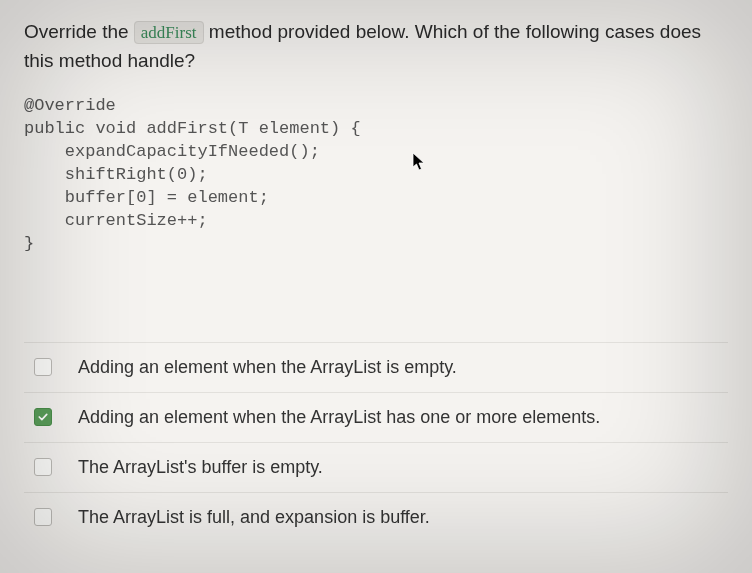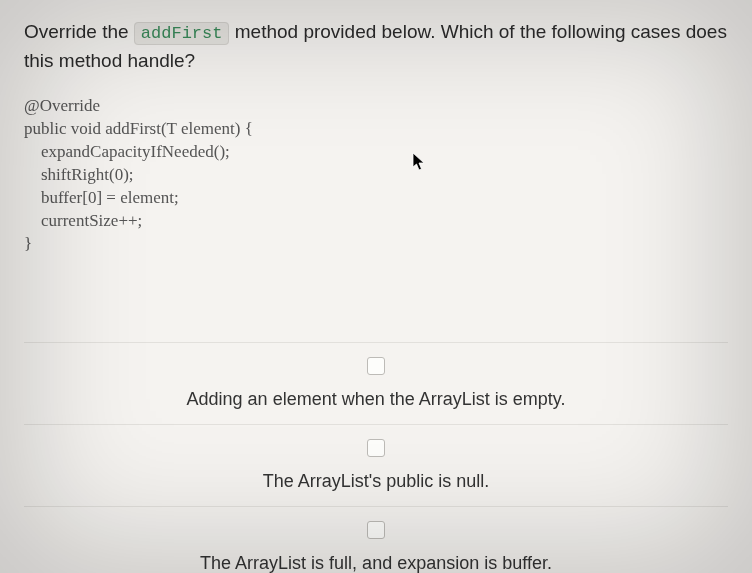--- a/index.html
+++ b/index.html
@@ -17,48 +17,47 @@
     font-size: 19px;
     line-height: 1.5;
     color: #2b2b2b;
     margin-bottom: 14px;
   }
   .inline-code {
     background: #e6e4e0;
     border: 1px solid #d4d2ce;
     border-radius: 4px;
     padding: 1px 6px;
-    font-family: Liberation Mono, monospace;
+    font-family: Liberation Serif, serif;
     font-size: 17px;
     color: #d14;
     color: #3a7a5a;
     color: #4a7a4a;
   }
   .inline-code { color: #3a8a5a; }
   .code-block {
-    font-family: Liberation Serif, serif;
+    font-family: Liberation Mono, monospace;
     font-size: 17px;
     line-height: 1.35;
     color: #555;
     white-space: pre;
     margin-bottom: 10px;
     padding: 6px 0;
   }
   .options {
     margin-top: 80px;
   }
   .option {
     display: flex;
     align-items: center;
-    gap: 14px;
+    gap: 26px;
     padding: 14px 10px;
     border-top: 1px solid #e2e0dc;
     font-size: 18px;
     color: #333;
-    flex-direction: column;
   }
   .option:first-child { border-top: 1px solid #e2e0dc; }
   .checkbox {
     width: 18px;
     height: 18px;
     border: 1px solid #bdbbb7;
     border-radius: 3px;
     background: #fdfdfb;
     display: inline-flex;
     align-items: center;
@@ -102,24 +101,32 @@
 }</div>
 
 <div class="options">
   <div class="option">
     <span class="checkbox">
       
     </span>
     <span>Adding an element when the ArrayList is empty.</span>
   </div>
   <div class="option">
+    <span class="checkbox checked">
+      <svg viewBox="0 0 16 16">
+          <path d="M3 8 L6.5 11.5 L13 4.5" stroke="#fff" stroke-width="2.2" fill="none" stroke-linecap="round" stroke-linejoin="round"></path>
+        </svg>
+    </span>
+    <span>Adding an element when the ArrayList has one or more elements.</span>
+  </div>
+  <div class="option">
     <span class="checkbox">
       
     </span>
-    <span>The ArrayList's public is null.</span>
+    <span>The ArrayList's buffer is empty.</span>
   </div>
   <div class="option">
     <span class="checkbox">
       
     </span>
     <span>The ArrayList is full, and expansion is buffer.</span>
   </div>
 </div>
 
 <svg class="cursor" viewBox="0 0 14 20">

